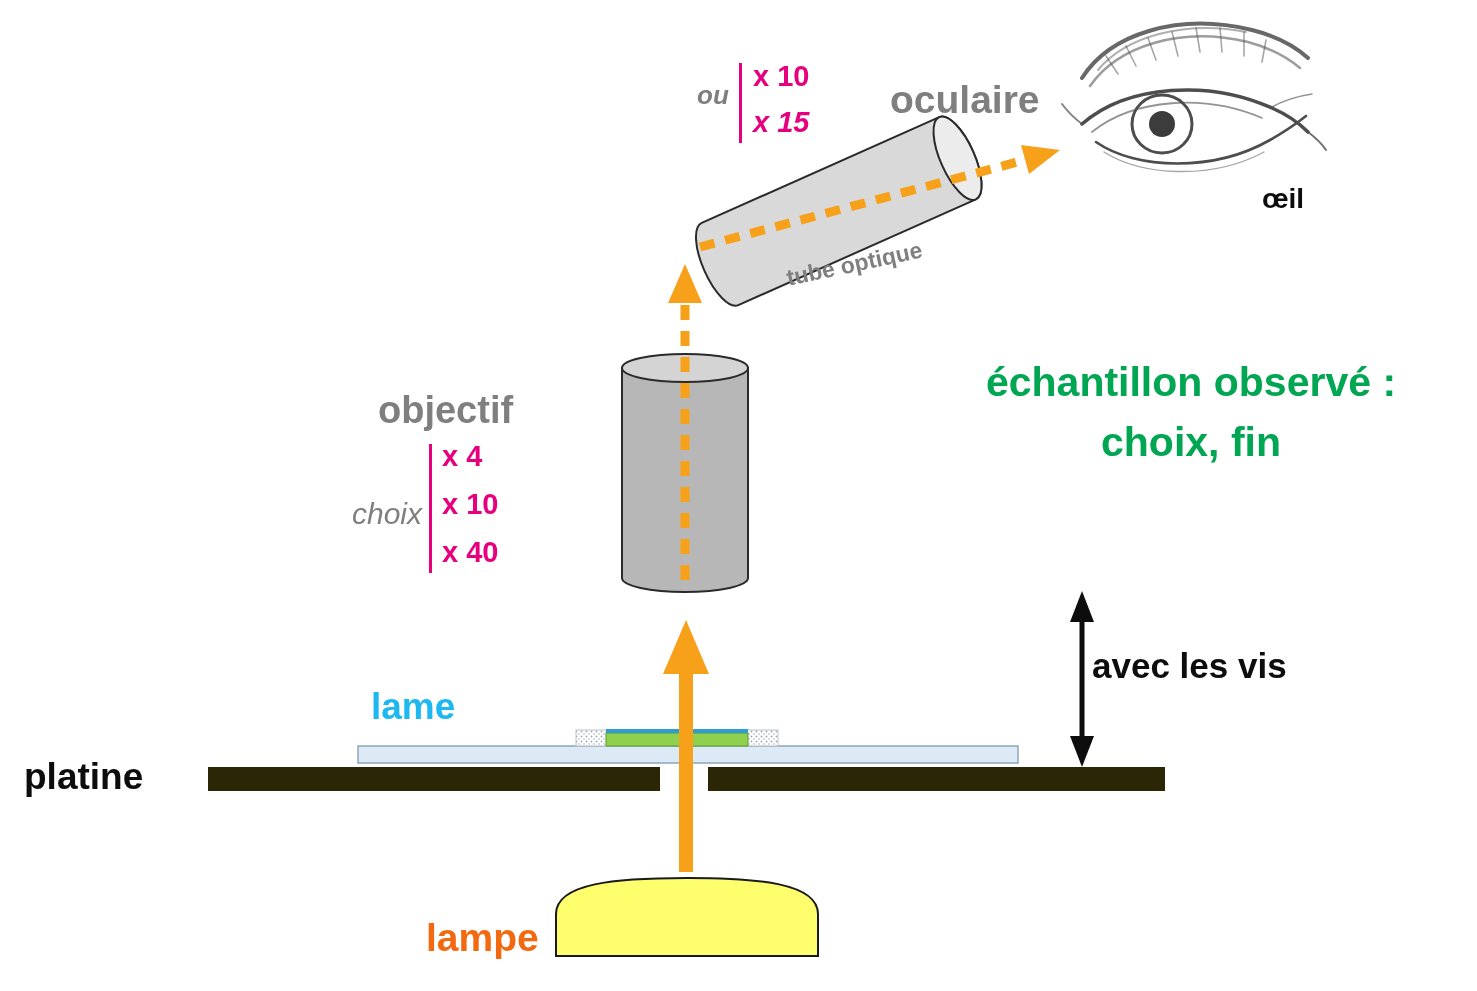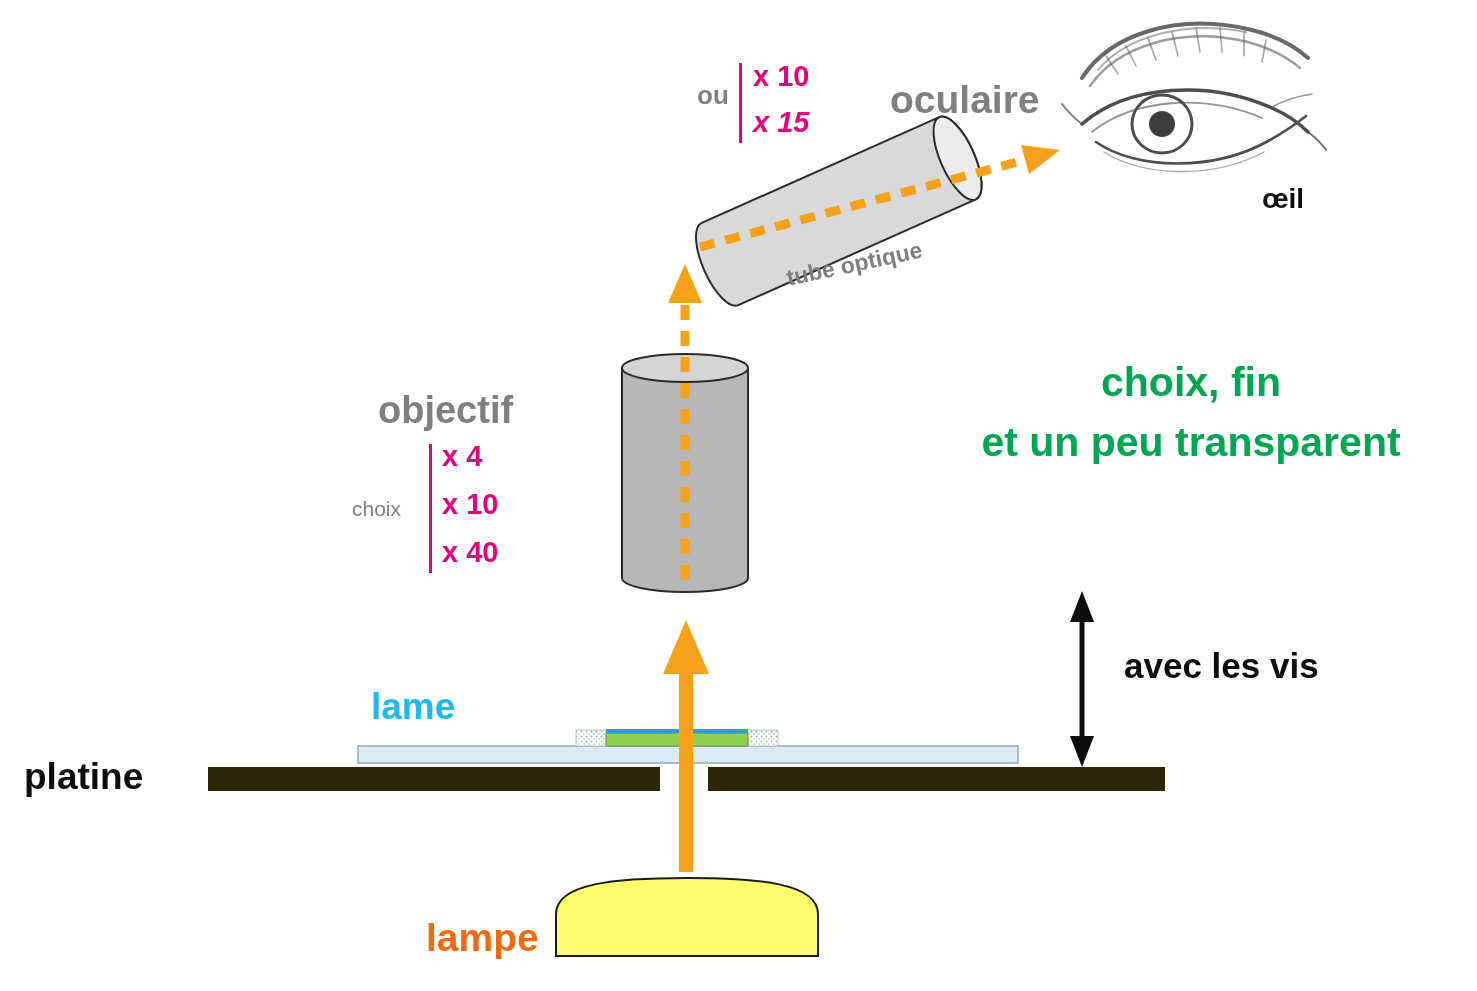--- a/index.html
+++ b/index.html
@@ -5,21 +5,21 @@
   html, body { margin:0; padding:0; background:#ffffff; }
   body { font-family:"Liberation Sans", sans-serif; }
   #canvas {
     position:relative; width:1477px; height:991px;
     background:#ffffff; overflow:hidden;
   }
   #shapes { position:absolute; left:0; top:0; }
 
   .lbl { position:absolute; white-space:nowrap; line-height:1.1; }
   .b { font-weight:bold; }
-  .i { }
+  .i { font-style:italic; }
   .gray   { color: var(--gray_label, #7f7f7f); }
   .pink   { color: var(--magenta, #e6007e); }
   .green  { color: var(--green, #00a651); }
   .orange { color: var(--text_orange, #f3690f); }
   .cyan   { color: var(--cyan, #1eb8f0); }
   .black  { color:#0d0d0d;text-align:center; }
 
   .vline { position:absolute; width:3px; background: var(--magenta, #e6007e); }
 
   
@@ -119,30 +119,30 @@
   <div class="lbl pink b" style="left:753px; top:61px; font-size:29px;">x 10</div>
   <div class="lbl pink b" style="left:753px; top:107px; font-size:29px;font-style:italic;">x 15</div>
 
   <div class="lbl gray b" style="left:890px; top:79px; font-size:39px;">oculaire</div>
 
   <div class="lbl black b" style="left:1262px; top:184px; font-size:28px;">œil</div>
 
   <div class="lbl gray b" style="left:787px; top:266px; font-size:23px; transform:rotate(-12deg); transform-origin:left center;">tube optique</div>
 
   <div class="lbl gray b" style="left:378px; top:390px; font-size:38px;">objectif</div>
-  <div class="lbl gray i" style="left:352px; top:497px; font-size:21px;">choix</div>
+  <div class="lbl gray i" style="left:352px; top:497px; font-size:30px;">choix</div>
   <div class="vline" style="left:429px; top:444px; height:129px;"></div>
   <div class="lbl pink b" style="left:442px; top:441px; font-size:29px;">x 4</div>
   <div class="lbl pink b" style="left:442px; top:489px; font-size:29px;">x 10</div>
   <div class="lbl pink b" style="left:442px; top:537px; font-size:29px;">x 40</div>
 
   <div class="lbl green b" style="left:915px; top:352px; width:552px; text-align:center; font-size:41px; line-height:60px;">
+    <div>échantillon observé :</div>
     <div>choix, fin</div>
-    <div>et un peu transparent</div>
   </div>
 
-  <div class="lbl black b" style="left:1124px; top:647px; font-size:35px;">avec les vis</div>
+  <div class="lbl black b" style="left:1092px; top:647px; font-size:35px;">avec les vis</div>
   <div class="lbl cyan b" style="left:371px; top:687px; font-size:37px;">lame</div>
   <div class="lbl black b" style="left:24px; top:757px; font-size:37px;">platine</div>
 
   <div class="lbl orange b" style="left:426px; top:917px; font-size:39px;text-align:center;">lampe</div>
 
 </div>
 
 </body></html>

